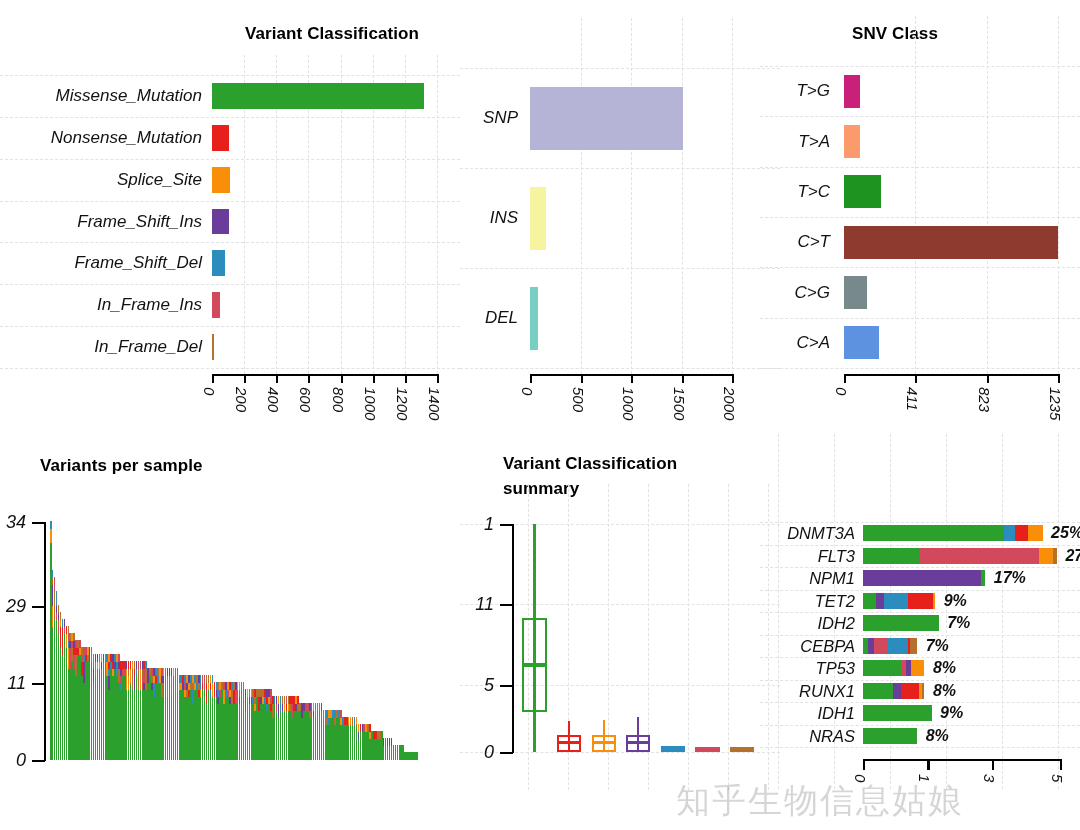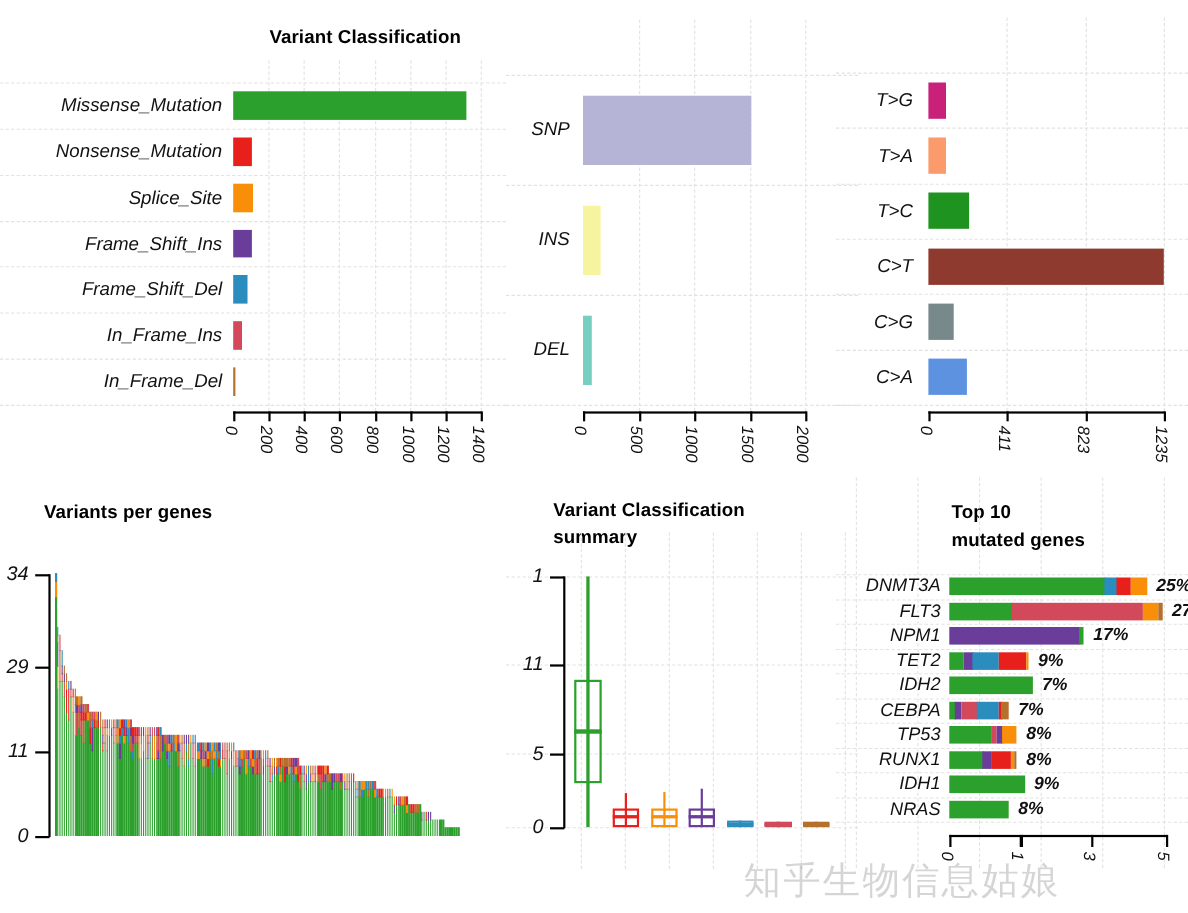--- a/index.html
+++ b/index.html
@@ -136,20 +136,21 @@
         <div class="tick" style="left:171px;top:374px;height:9px;"></div>
         <div class="tlabel" style="left:177px;top:387px;transform:rotate(90deg);">1000</div>
         <div class="tick" style="left:221.5px;top:374px;height:9px;"></div>
         <div class="tlabel" style="left:227.5px;top:387px;transform:rotate(90deg);">1500</div>
         <div class="tick" style="left:272px;top:374px;height:9px;"></div>
         <div class="tlabel" style="left:278px;top:387px;transform:rotate(90deg);">2000</div>
       </div>
   </div>
 
   <div class="panel" id="p3" style="left:760px;top:0;width:320px;height:432px;">
+    <div class="ptitle" style="position:absolute;left:20px;top:22px;width:230px;text-align:center;">SNV Class</div>
     <div id="p3-plot" style="position:absolute;left:0;top:0;width:320px;height:432px;">
         <div class="grid-v" style="left:155.2178137651822px;top:16px;height:358px;"></div>
         <div class="grid-v" style="left:226.6089068825911px;top:16px;height:358px;"></div>
         <div class="grid-v" style="left:298px;top:16px;height:358px;"></div>
         <div class="grid-h" style="left:0px;top:66px;width:320px;"></div>
         <div class="grid-h" style="left:0px;top:116.33333333333334px;width:320px;"></div>
         <div class="grid-h" style="left:0px;top:166.66666666666669px;width:320px;"></div>
         <div class="grid-h" style="left:0px;top:217px;width:320px;"></div>
         <div class="grid-h" style="left:0px;top:267.33333333333337px;width:320px;"></div>
         <div class="grid-h" style="left:0px;top:317.6666666666667px;width:320px;"></div>
@@ -172,21 +173,21 @@
         <div class="tick" style="left:155.2178137651822px;top:374px;height:9px;"></div>
         <div class="tlabel" style="left:161.2178137651822px;top:387px;transform:rotate(90deg);">411</div>
         <div class="tick" style="left:226.6089068825911px;top:374px;height:9px;"></div>
         <div class="tlabel" style="left:232.6089068825911px;top:387px;transform:rotate(90deg);">823</div>
         <div class="tick" style="left:298px;top:374px;height:9px;"></div>
         <div class="tlabel" style="left:304px;top:387px;transform:rotate(90deg);">1235</div>
       </div>
   </div>
 
   <div class="panel" id="p4" style="left:0;top:432px;width:460px;height:398px;">
-    <div class="ptitle" style="position:absolute;left:40px;top:22px;text-align:left;">Variants per genes</div>
+    <div class="ptitle" style="position:absolute;left:40px;top:22px;text-align:left;">Variants per sample</div>
     <div id="p4-plot" style="position:absolute;left:0;top:0;width:460px;height:398px;">
         <div class="axis-line" style="left:44px;top:90px;width:2px;height:239px;"></div>
         <div class="tick-h" style="left:32px;top:328px;width:13px;"></div>
         <div class="ylabel" style="right:434px;top:328px;">0</div>
         <div class="tick-h" style="left:32px;top:251px;width:13px;"></div>
         <div class="ylabel" style="right:434px;top:251px;">11</div>
         <div class="tick-h" style="left:32px;top:174px;width:13px;"></div>
         <div class="ylabel" style="right:434px;top:174px;">29</div>
         <div class="tick-h" style="left:32px;top:90px;width:13px;"></div>
         <div class="ylabel" style="right:434px;top:90px;">34</div>
@@ -1159,22 +1160,20 @@
         </div>
         <div class="bx" style="left:269.9228571428571px;top:0;width:24.199999999999996px;height:328px;">
           <div class="bx-whisk" style="position:absolute;left:10.899999999999999px;top:314.63529411764705px;width:2.4px;height:5.3647058823529505px;background:#b5702c;"></div>
           <div class="bx-box" style="position:absolute;left:0;top:314.63529411764705px;width:24.199999999999996px;height:5.3647058823529505px;border:2.4px solid #b5702c;"></div>
           <div class="bx-med" style="position:absolute;left:0;top:315.5176470588235px;width:24.199999999999996px;height:3.6px;background:#b5702c;"></div>
         </div>
       </div>
   </div>
 
   <div class="panel" id="p6" style="left:760px;top:432px;width:320px;height:398px;">
-    <div class="ptitle" style="position:absolute;left:105px;top:22px;text-align:left;">Top 10
-mutated genes</div>
     <div id="p6-plot" style="position:absolute;left:0;top:0;width:320px;height:398px;">
         <div class="grid-v" style="left:18px;top:2px;height:355px;"></div>
         <div class="grid-v" style="left:74px;top:2px;height:355px;"></div>
         <div class="grid-v" style="left:130px;top:2px;height:355px;"></div>
         <div class="grid-v" style="left:186px;top:2px;height:355px;"></div>
         <div class="grid-v" style="left:242px;top:2px;height:355px;"></div>
         <div class="grid-v" style="left:298px;top:2px;height:355px;"></div>
         <div class="grid-h" style="left:0px;top:90px;width:320px;"></div>
         <div class="grid-h" style="left:0px;top:112.5px;width:320px;"></div>
         <div class="grid-h" style="left:0px;top:135px;width:320px;"></div>

